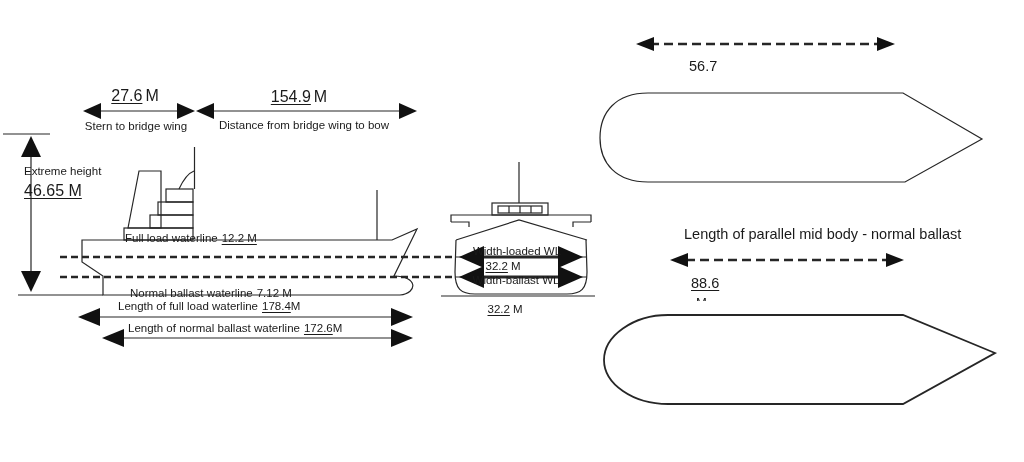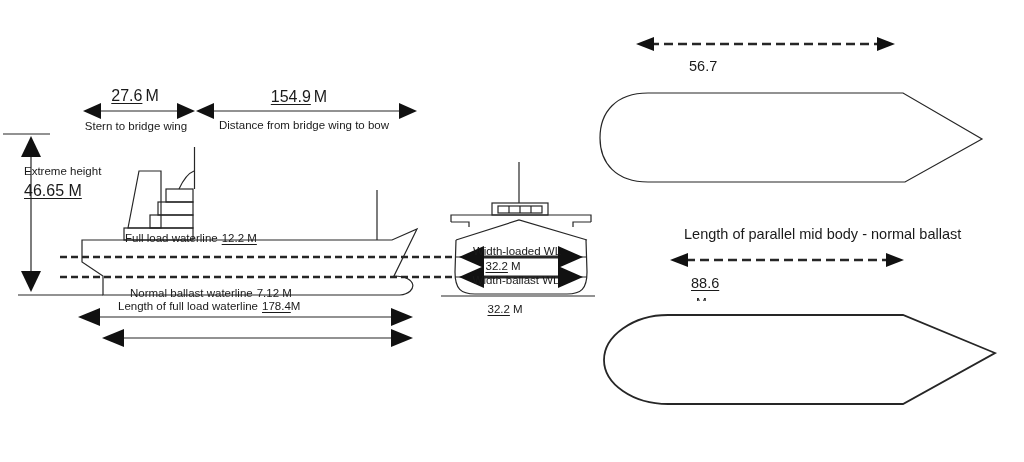--- a/index.html
+++ b/index.html
@@ -143,20 +143,23 @@
   <div class="lbl" style="left:125px;top:232px;">
     <span>Full load waterline</span><span class="u gap">12.2 M</span>
   </div>
   <div class="lbl" style="left:130px;top:263px;margin-top:24px;">
     <span>Normal ballast waterline</span><span class="gap">7.12 M</span>
   </div>
 
   <div class="lbl" style="left:118px;top:300px;">
     <span>Length of full load waterline</span><span class="u gap">178.4</span><span>M</span>
   </div>
+  <div class="lbl" style="left:128px;top:322px;">
+    <span>Length of normal ballast waterline</span><span class="u gap">172.6</span><span>M</span>
+  </div>
 
   <div class="lbl ctr" style="left:517px;top:245px;">
     <span>Width-loaded WL</span>
   </div>
   <div class="lbl ctr" style="left:503px;top:260px;">
     <span class="u">32.2</span><span class="unit-sp">M</span>
   </div>
   <div class="lbl ctr" style="left:516px;top:266px;margin-top:8px;">
     <span>Width-ballast WL</span>
   </div>

